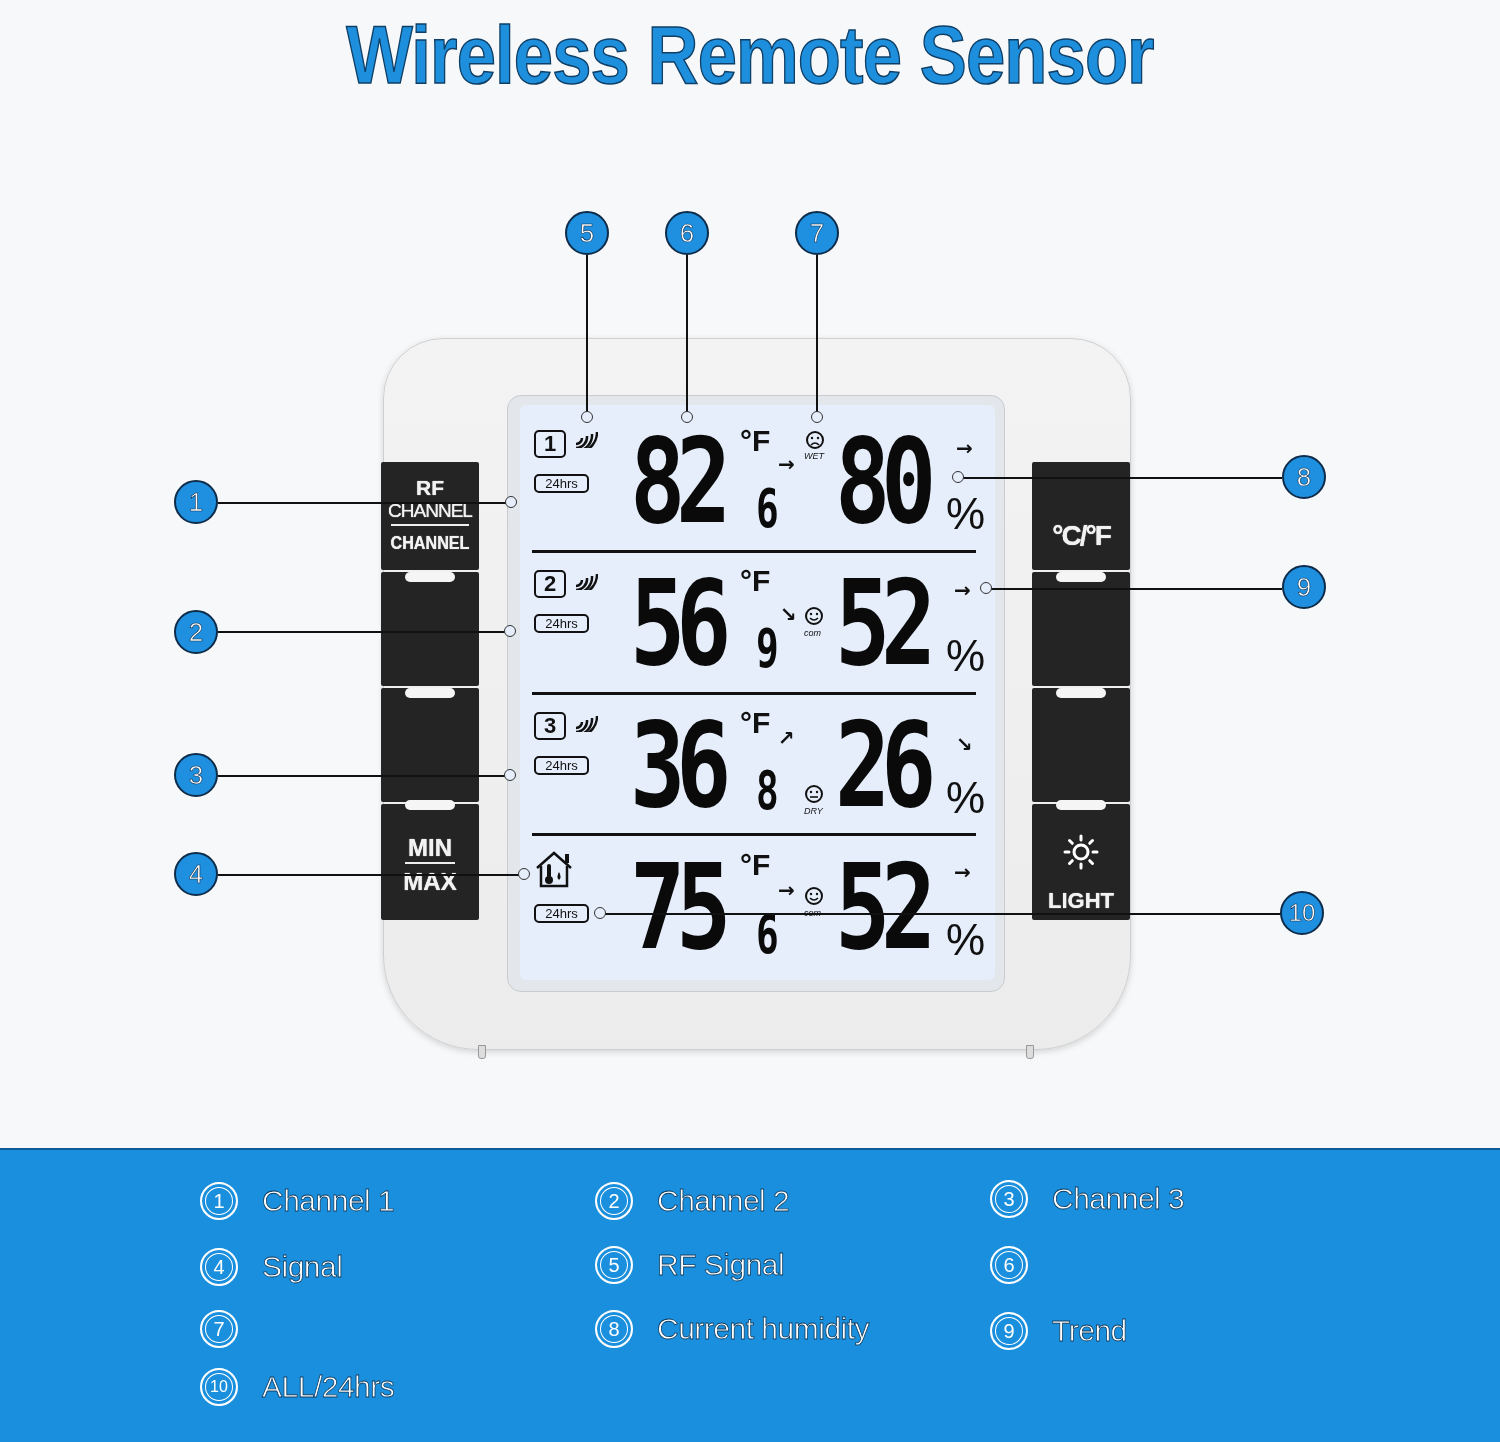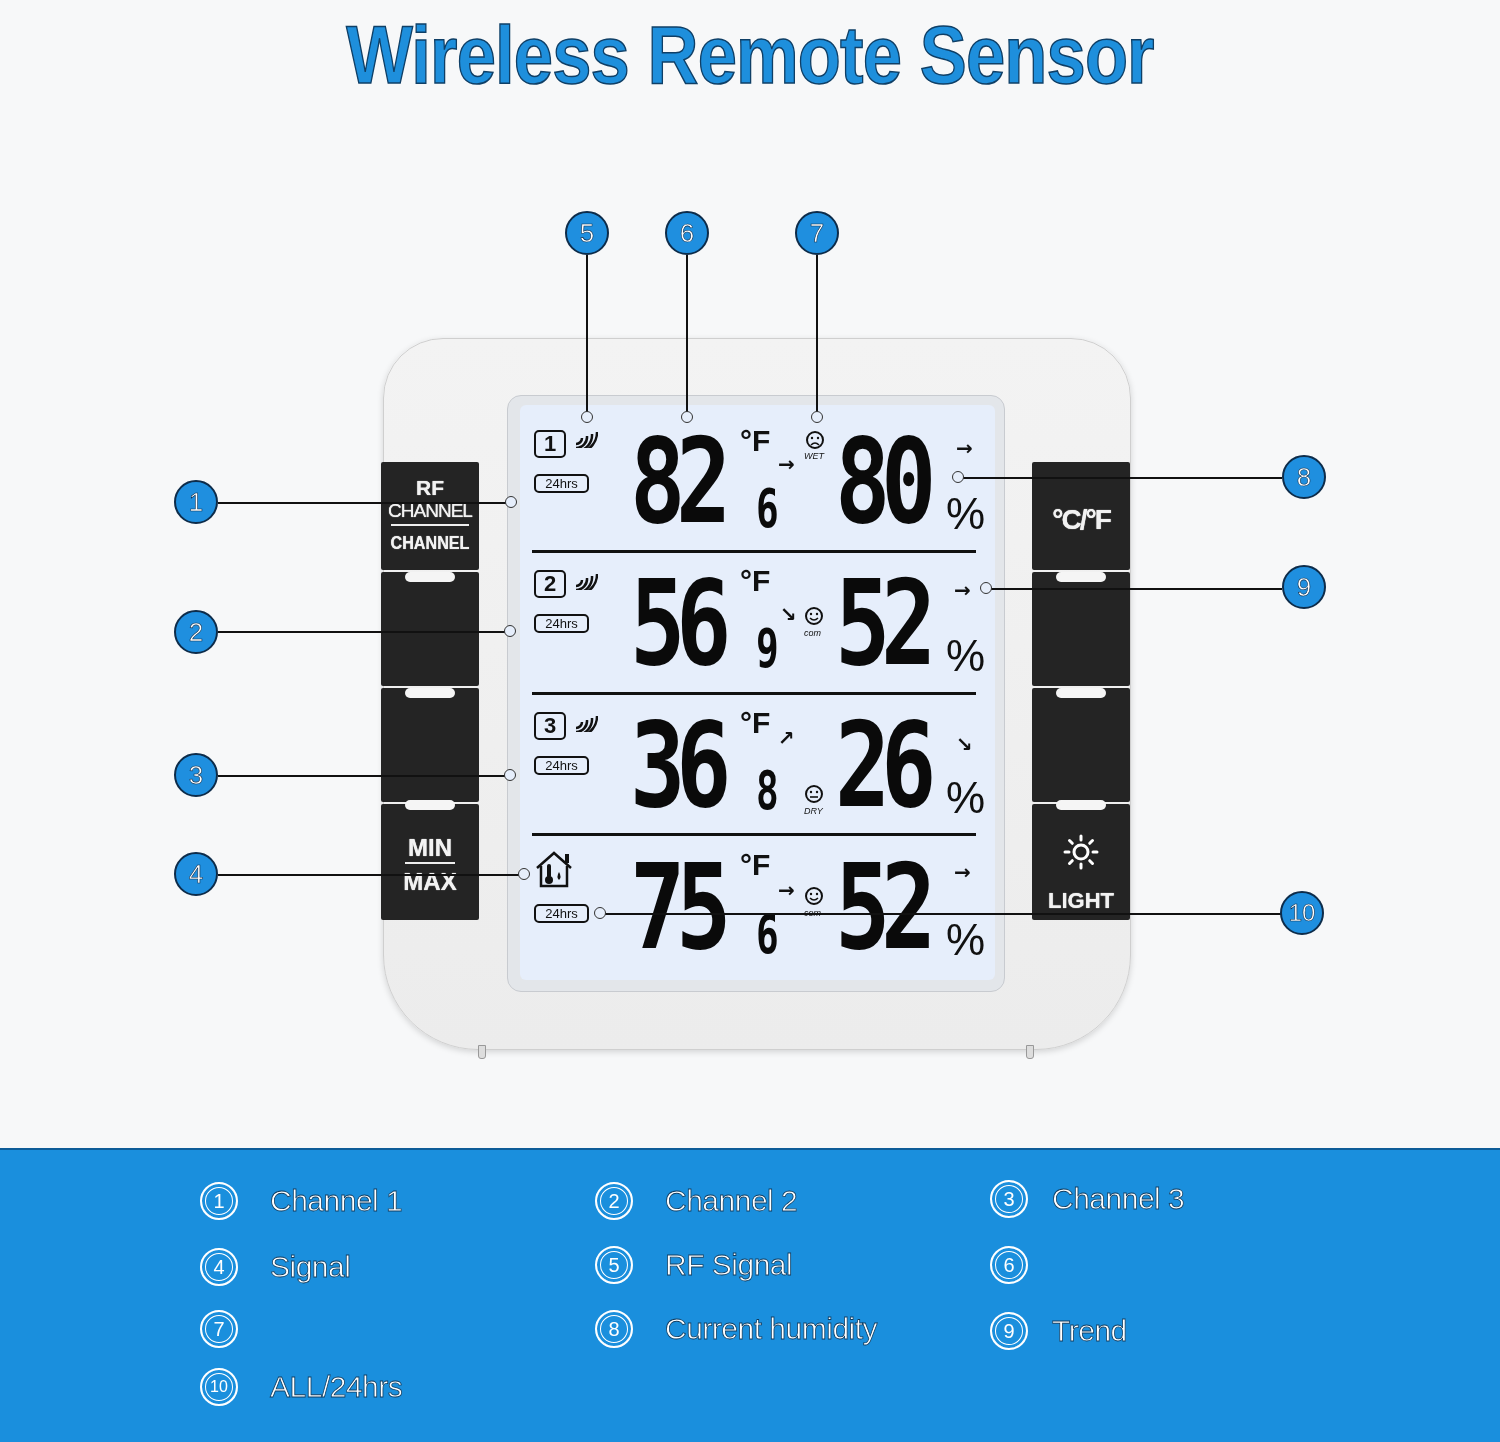--- a/index.html
+++ b/index.html
@@ -89,21 +89,21 @@
     position: absolute; left: 0; top: 1148px; width: 1500px; height: 294px;
     background: #1a8fdd; border-top: 2px solid #0d5c98;
   }
   .legend-item { position: absolute; display: flex; align-items: center; }
   .legend-num {
     width: 38px; height: 38px; border-radius: 50%; border: 2px solid #fff;
     box-shadow: inset 0 0 0 3px #1a8fdd, inset 0 0 0 4px #fff;
     color: #fff; font-family: "Liberation Sans", sans-serif; font-size: 20px; text-align: center; line-height: 34px;
   }
   .legend-text {
-    margin-left: 32px; color: #fff; font-family: "Liberation Sans", sans-serif; font-size: 30px;
+    margin-left: 24px; color: #fff; font-family: "Liberation Sans", sans-serif; font-size: 30px;
     -webkit-text-stroke: 0.8px #0d3a5e; letter-spacing: -0.5px;
   }
 </style>
 </head>
 <body>
 
 <div class="title">Wireless Remote Sensor</div>
 
 <div class="device"></div>
 <div class="foot" style="left:478px"></div>
@@ -124,21 +124,21 @@
   <div class="slot" style="top:0"></div>
 </div>
 <div class="btn btn-left" style="top:804px;height:116px">
   <div class="slot" style="top:-4px"></div>
   <div class="btn-label" style="top:30px;font-size:24px">MIN</div>
   <div style="position:absolute;left:24px;top:58px;width:50px;height:2px;background:#eee"></div>
   <div class="btn-label" style="top:64px;font-size:24px">MAX</div>
 </div>
 
 <div class="btn btn-right" style="top:462px;height:108px">
-  <div class="btn-label" style="top:42px;font-size:28px;letter-spacing:-2px">°C/°F</div>
+  <div class="btn-label" style="top:58px;font-size:28px;letter-spacing:-2px">°C/°F</div>
 </div>
 <div class="btn btn-right" style="top:572px;height:114px">
   <div class="slot" style="top:0"></div>
 </div>
 <div class="btn btn-right" style="top:688px;height:114px">
   <div class="slot" style="top:0"></div>
 </div>
 <div class="btn btn-right" style="top:804px;height:116px">
   <div class="slot" style="top:-4px"></div>
   <svg style="position:absolute;left:31px;top:30px" width="36" height="36" viewBox="0 0 36 36">

